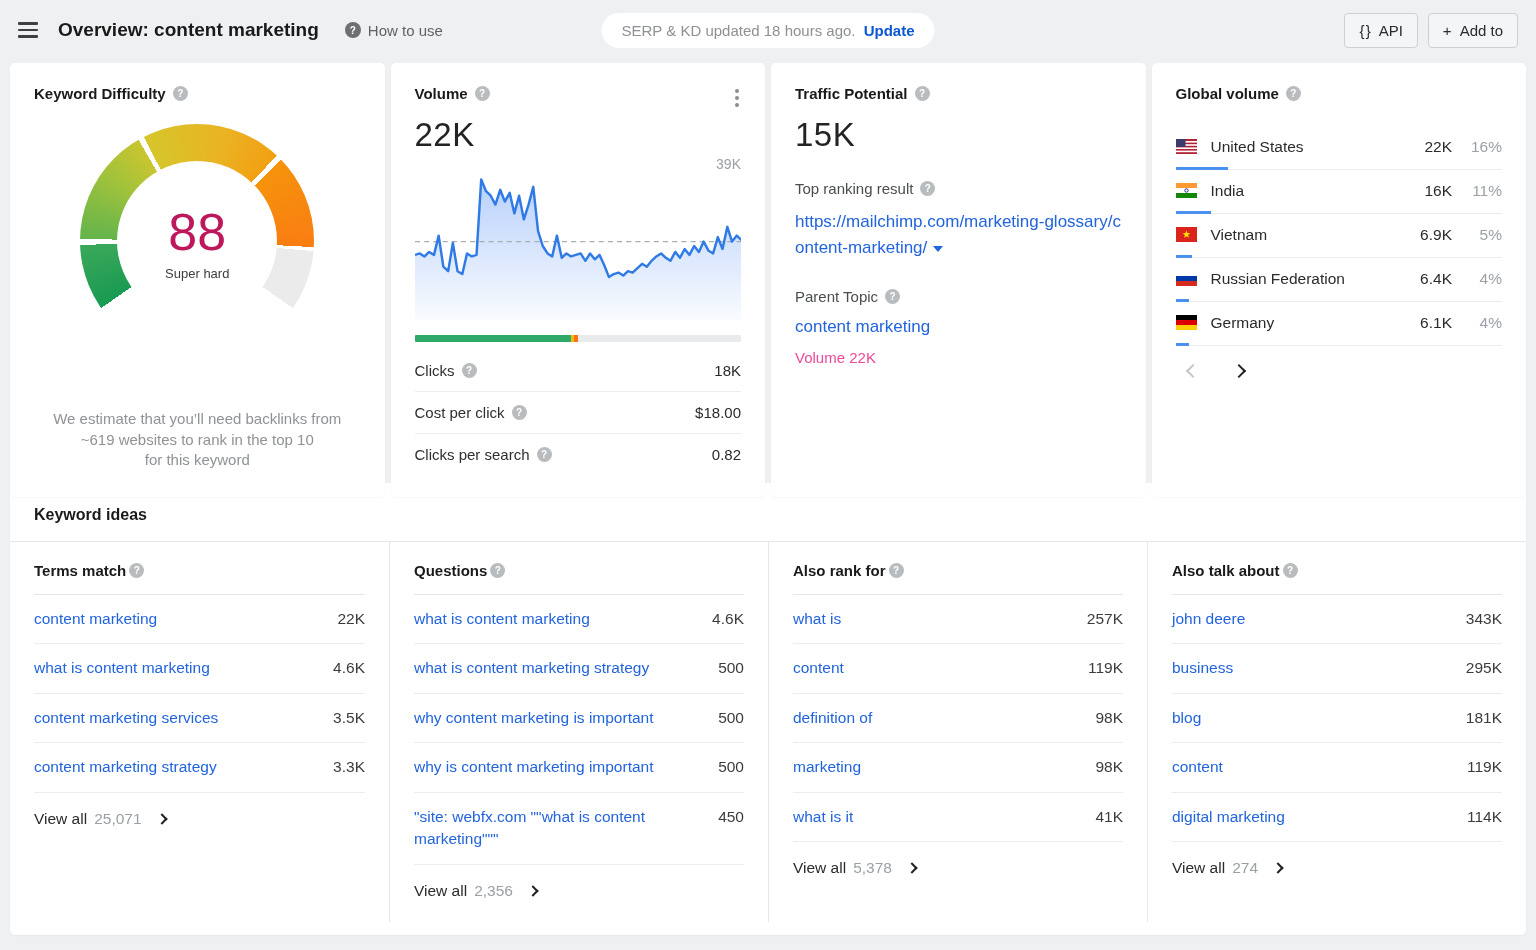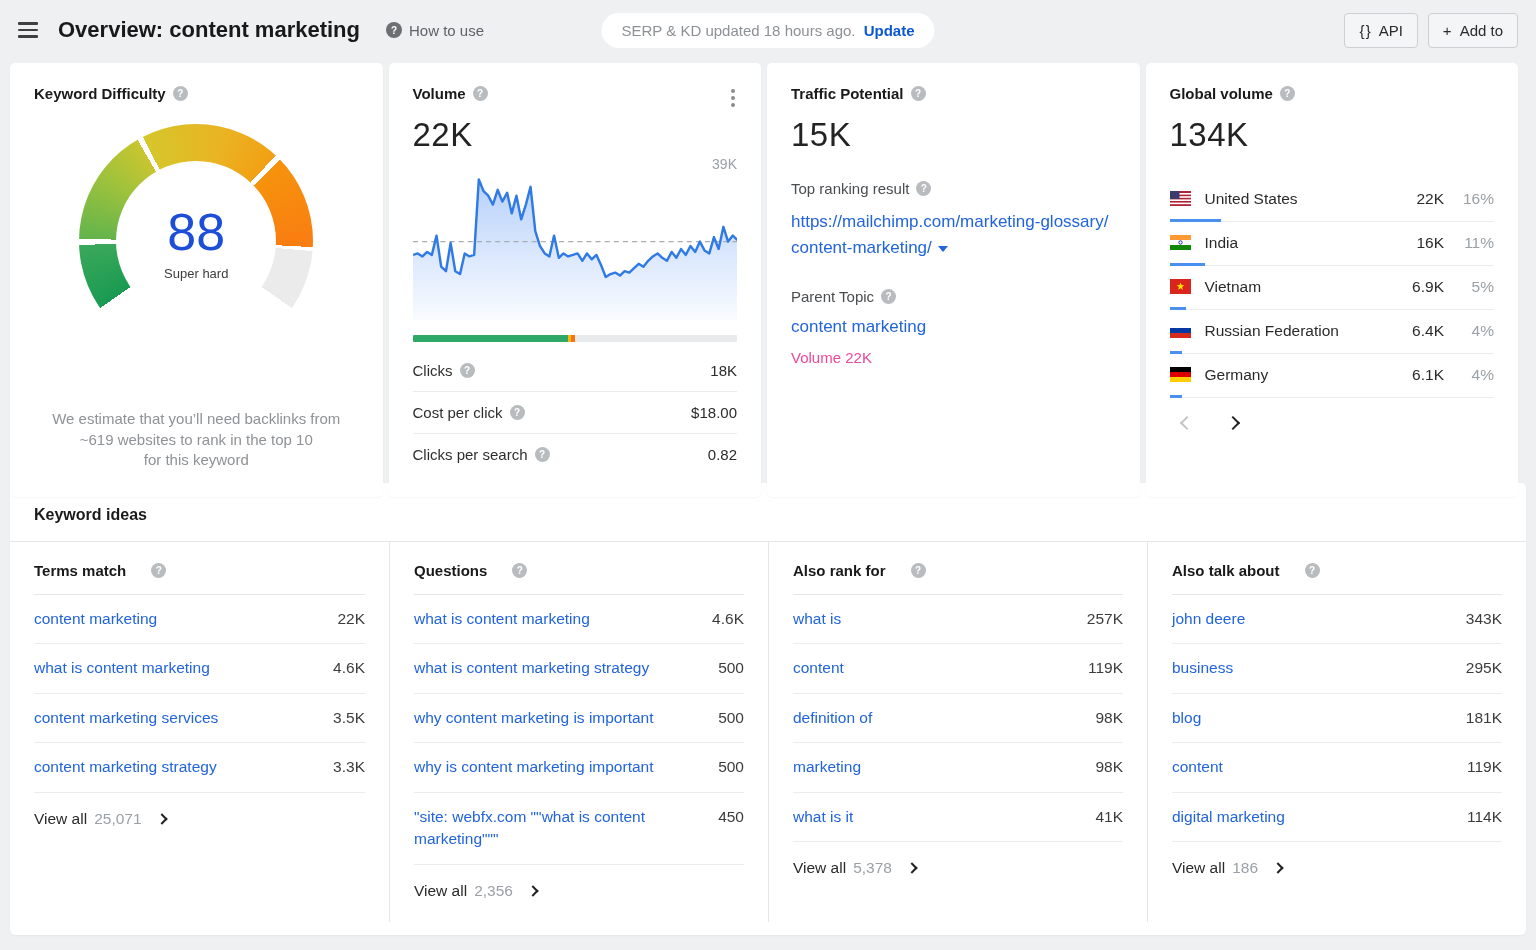--- a/index.html
+++ b/index.html
@@ -9,21 +9,21 @@
     background: #eef0f2;
     color: #222;
   }
   
   .topbar {
     height: 60px; display: flex; align-items: center;
     padding: 0 18px; position: relative;
   }
   .hamburger { width: 20px; display: flex; flex-direction: column; gap: 4px; cursor: pointer; }
   .hamburger span { height: 2.5px; background: #3f3f3f; border-radius: 1px; }
-  .page-title { font-size: 22px; font-weight: bold; color: #191919; margin-left: 20px; }
+  .page-title { font-size: 19px; font-weight: bold; color: #191919; margin-left: 20px; }
   .howto { display: flex; align-items: center; margin-left: 26px; color: #5f6368; font-size: 15px; gap: 7px; cursor: pointer; }
   .help { display: inline-flex; align-items: center; justify-content: center;
           width: 15px; height: 15px; border-radius: 50%; background: #b9bcbe;
           color: #fff; font-size: 10px; font-weight: bold; flex: 0 0 auto; }
   .help.dark { background: #6d7073; width: 16px; height: 16px; }
   .serp-pill {
     position: absolute; left: 50%; transform: translateX(-50%);
     background: #fff; border-radius: 19px; padding: 9px 20px;
     font-size: 15px; color: #8d9094; white-space: nowrap;
   }
@@ -31,21 +31,21 @@
   .topbar-right { margin-left: auto; display: flex; gap: 10px; }
   .tb-btn {
     display: flex; align-items: center; gap: 8px; border: 1px solid #cdd0d3;
     background: #f4f5f6; border-radius: 4px; padding: 8px 14px;
     font-size: 15px; color: #2b2b2b; cursor: pointer;
   }
   .tb-btn .glyph { font-size: 15px; color: #2b2b2b; }
   
   .cards-row {
     display: grid; grid-template-columns: repeat(4, 1fr); gap: 6px;
-    padding: 3px 18px 0 10px; height: 398px;
+    padding: 3px 10px 0 10px; height: 398px;
   }
   .card { background: #fff; border-radius: 5px; padding: 22px 24px; position: relative;
           box-shadow: 0 1px 2px rgba(0,0,0,.04); }
   .card-title { font-size: 15px; font-weight: bold; color: #1a1a1a;
                 display: flex; align-items: center; gap: 7px; }
   .big-value { font-size: 33px; color: #232323; margin-top: 14px; letter-spacing: .5px; }
   
   .gauge { width: 234px; height: 212px; margin: 22px auto 0; position: relative; }
   .gauge-arc {
     width: 234px; height: 234px; border-radius: 50%;
@@ -59,21 +59,21 @@
       #f6930c 171deg, #f97d12 218deg,
       #ffffff 218deg 220deg,
       #ebebeb 220deg 250deg,
       #ffffff 250deg 360deg);
   }
   .gauge-arc::after {
     content: ""; position: absolute; left: 50%; top: 117px; transform: translate(-50%,-50%);
     width: 160px; height: 160px; border-radius: 50%; background: #fff;
   }
   .gauge-value { position: absolute; width: 100%; text-align: center; top: 78px;
-                 font-size: 52px; color: #1d4ed8; z-index: 2; }
+                 font-size: 52px; color: #be185d; z-index: 2; }
   .gauge-label { position: absolute; width: 100%; text-align: center; top: 142px;
                  font-size: 13px; color: #3c3c3c; z-index: 2; }
   .kd-note { position: absolute; left: 24px; right: 24px; bottom: 26px;
              text-align: center; color: #8f9296; font-size: 15px; line-height: 1.38;
              white-space: pre-line; }
   
   .kebab { position: absolute; right: 20px; top: 24px; display: flex; flex-direction: column;
            gap: 3px; cursor: pointer; padding: 2px 6px; }
   .kebab i { width: 4px; height: 4px; border-radius: 50%; background: #8a8d90; }
   .peak-label { text-align: right; color: #9aa0a5; font-size: 14px; margin-top: 2px; }
@@ -110,21 +110,21 @@
           transform: rotate(45deg); cursor: pointer; }
   .chev.left { transform: rotate(-135deg); border-color: #c3c6c9; }
   
   .ideas-card { background: #fff; border-radius: 5px; margin: 25px 10px 15px 10px;
                 box-shadow: 0 1px 2px rgba(0,0,0,.04); min-height: 452px; }
   .ideas-header { font-size: 16px; font-weight: bold; color: #1a1a1a;
                   padding: 23px 24px 17px; border-bottom: 1px solid #e6e6e6; }
   .kw-columns { display: grid; grid-template-columns: repeat(4, 1fr); }
   .kw-col { padding: 20px 24px 14px; }
   .kw-col + .kw-col { border-left: 1px solid #e6e6e6; }
-  .kw-col-title { display: flex; align-items: center; gap: 25px; font-size: 15px;
+  .kw-col-title { display: flex; align-items: center; gap: 3px; font-size: 15px;
                   font-weight: bold; color: #1a1a1a; padding-bottom: 15px;
                   border-bottom: 1px solid #e6e6e6; }
   .kw-row { display: flex; align-items: flex-start; justify-content: space-between;
             padding: 13px 0; border-bottom: 1px solid #ececec; font-size: 15.5px; line-height: 1.45; }
   .kw-row .kw-link { max-width: 250px; }
   .kw-row .kw-num { color: #3c3c3c; margin-left: 12px; white-space: nowrap; }
   .view-all { display: flex; align-items: center; padding: 17px 0 8px; font-size: 15.5px;
               color: #2b2b2b; cursor: pointer; }
   .view-all .cnt { color: #9aa0a5; margin-left: 7px; }
   .view-all .chev { margin-left: 16px; width: 8px; height: 8px; border-width: 2px; }
@@ -247,21 +247,20 @@
     </div>
     <a class="blue-link parent-link">content marketing</a>
     <div class="parent-vol">Volume 22K</div>
   </div>
 
   <div class="card">
     <div class="card-title">
       <span>Global volume</span>
       <span class="help">?</span>
     </div>
-    <div class="big-value">134K</div>
     <div class="country-list" id="countryList">
         <div>
           <div class="c-row">
          <span class="flag">
               <svg viewBox="0 0 21 15">
                 <rect width="21" height="15" fill="#b22234"></rect>
                 <g fill="#fff">
                   <rect y="2" width="21" height="1.6"></rect>
                   <rect y="5.2" width="21" height="1.6"></rect>
                   <rect y="8.4" width="21" height="1.6"></rect>
@@ -466,18 +465,18 @@
         <div class="kw-row">
            <a class="blue-link kw-link">content</a>
            <span class="kw-num">119K</span>
          </div>
         <div class="kw-row">
            <a class="blue-link kw-link">digital marketing</a>
            <span class="kw-num">114K</span>
          </div>
         <div class="view-all">
          <span>View all</span>
-         <span class="cnt">186</span>
+         <span class="cnt">274</span>
          <span class="chev"></span>
        </div>
       </div>
     </div>
 </div>
 
 </body></html>

